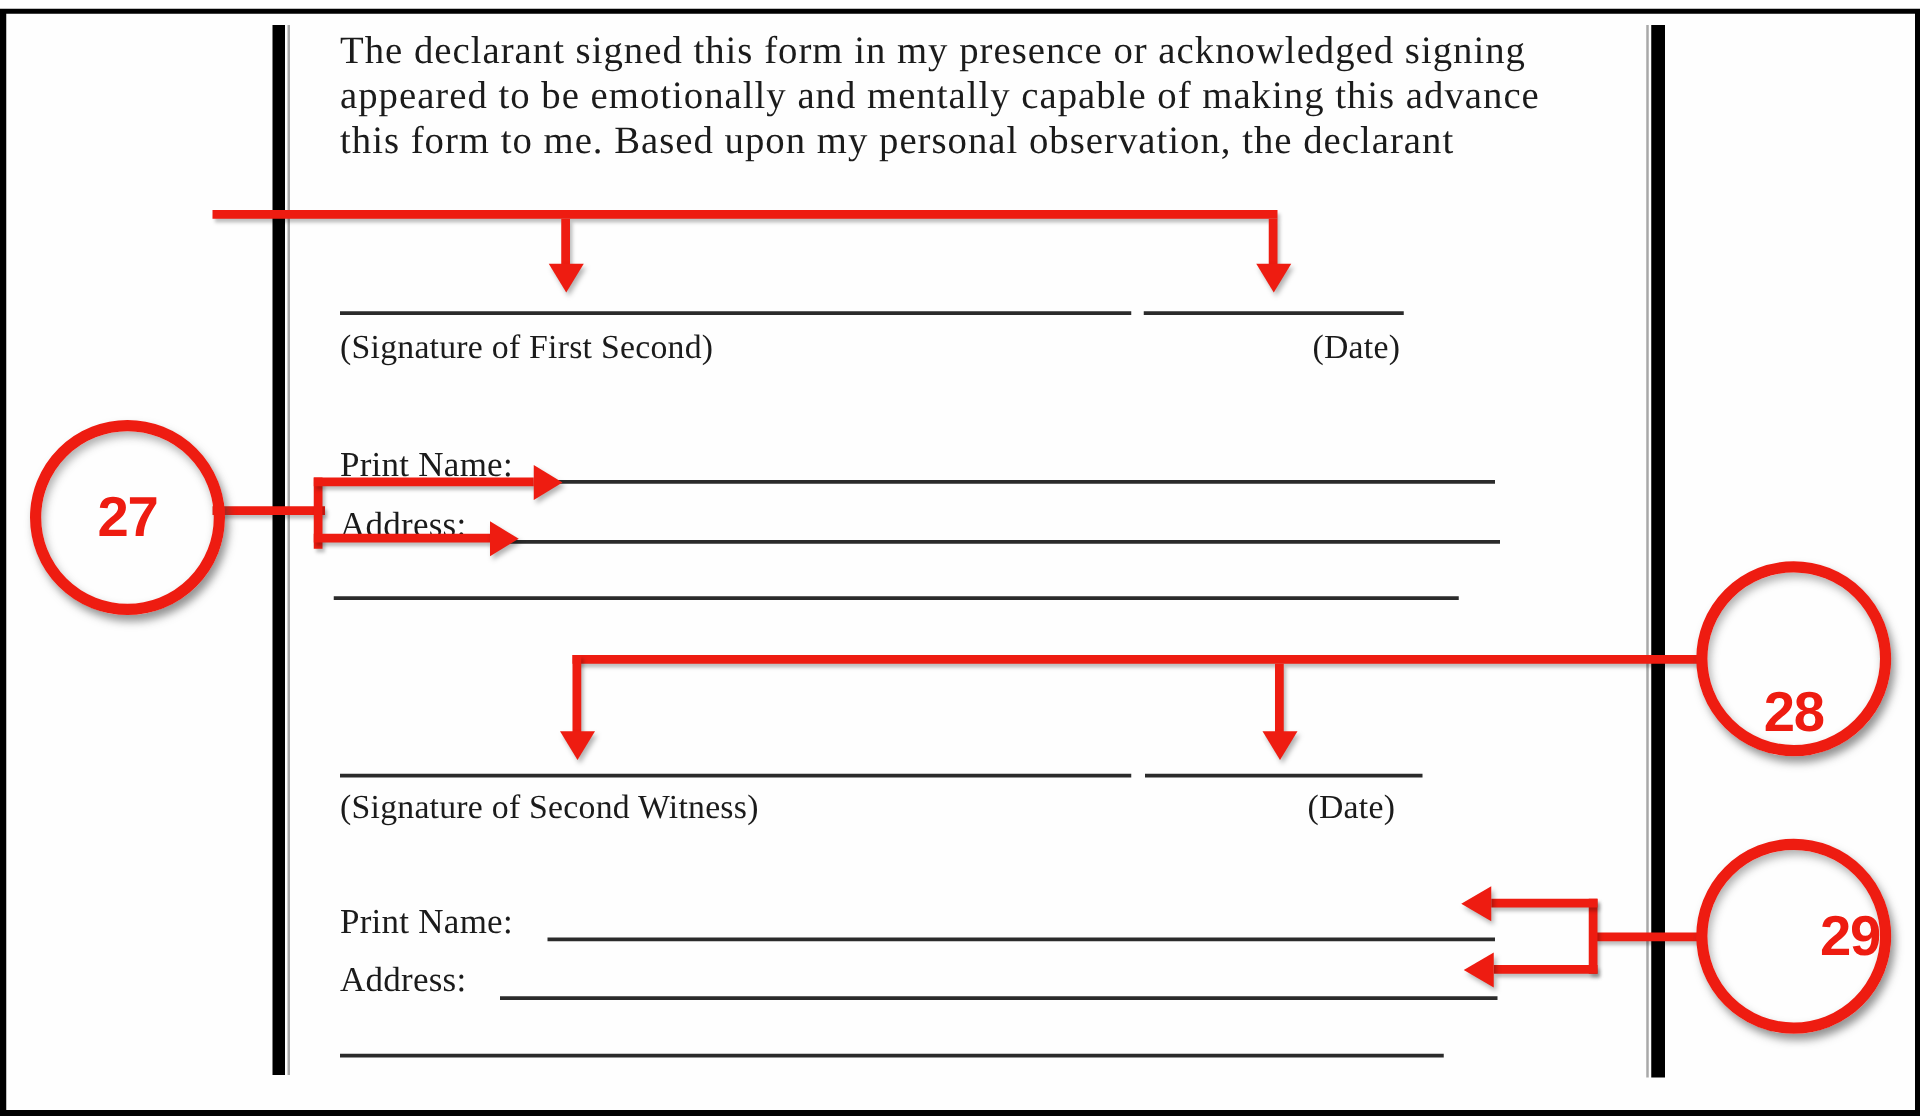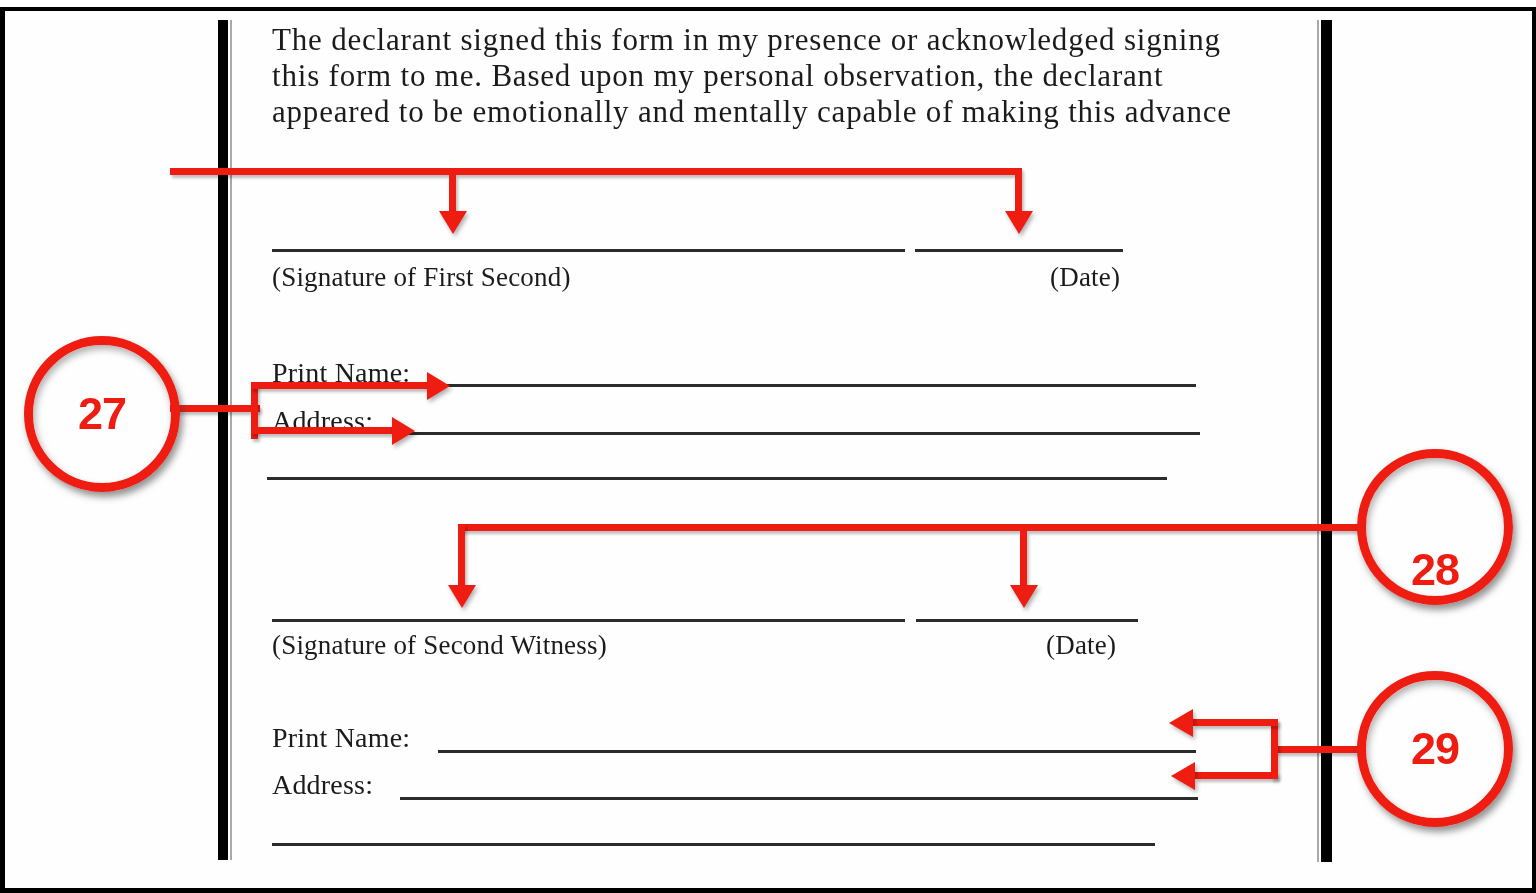--- a/index.html
+++ b/index.html
@@ -43,21 +43,21 @@
   .ad2-lbl{left:272px;top:769px;}
   
   .callout{position:absolute;width:138px;height:138px;border:9px solid var(--red);border-radius:50%;
            background:transparent;display:flex;align-items:center;justify-content:center;
            box-shadow:3px 5px 7px rgba(60,60,60,.55), inset 2px 4px 7px rgba(60,60,60,.4);}
   .callout span{font-family:"Liberation Sans","DejaVu Sans",sans-serif;font-weight:700;
                 font-size:45px;color:var(--red);letter-spacing:-1px;}
   .c26{left:25px;top:97px;}
   .c27{left:24px;top:336px;}
   .c28{left:1357px;top:449px;align-items:flex-end;}
-  .c29{left:1357px;top:671px;}
+  .c29{left:1357px;top:671px;justify-content:flex-end;}
   .rline{position:absolute;background:var(--red);box-shadow:2px 3px 3px rgba(0,0,0,.25);}
   .tri{position:absolute;width:0;height:0;filter:drop-shadow(2px 3px 2px rgba(0,0,0,.3));}
   .tri-down{border-left:14px solid transparent;border-right:14px solid transparent;border-top:23px solid var(--red);}
   .tri-right{border-top:14px solid transparent;border-bottom:14px solid transparent;border-left:23px solid var(--red);}
   .tri-left{border-top:14px solid transparent;border-bottom:14px solid transparent;border-right:24px solid var(--red);}
   
   .a26-h{left:170px;top:168px;width:852px;height:7px;}
   .a26-v1{left:449px;top:175px;width:7px;height:37px;}
   .a26-t1{left:439px;top:211px;}
   .a26-v2{left:1015px;top:175px;width:7px;height:37px;}
@@ -90,22 +90,22 @@
 
   <div class="frame"></div>
 
   <div class="bar bar-left"></div>
   <div class="bar-thin bar-left-thin"></div>
   <div class="bar bar-right"></div>
   <div class="bar-thin bar-right-thin"></div>
 
   <div class="para">
     <div>The declarant signed this form in my presence or acknowledged signing</div>
+    <div>appeared to be emotionally and mentally capable of making this advance</div>
     <div>this form to me. Based upon my personal observation, the declarant</div>
-    <div>appeared to be emotionally and mentally capable of making this advance</div>
   </div>
 
   <div class="rule sig1" style="background: rgb(43, 43, 43);"></div>
   <div class="rule date1" style="background: rgb(43, 43, 43);"></div>
   <div class="cap sig1-cap">(Signature of First Second)</div>
   <div class="cap date1-cap">(Date)</div>
   <div class="lbl pn1-lbl">Print Name:</div>
   <div class="rule pn1" style="background: rgb(43, 43, 43);"></div>
   <div class="lbl ad1-lbl">Address:</div>
   <div class="rule ad1" style="background: rgb(43, 43, 43);"></div>

